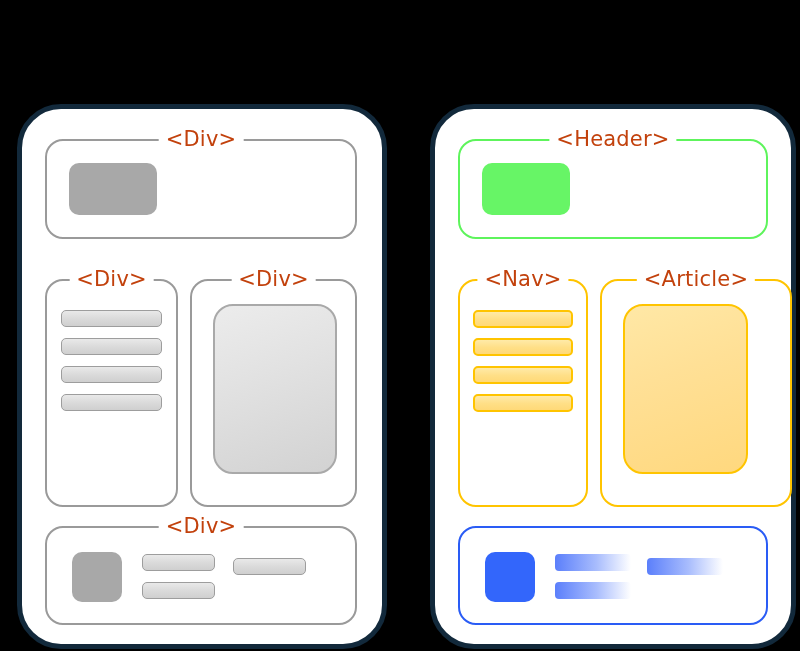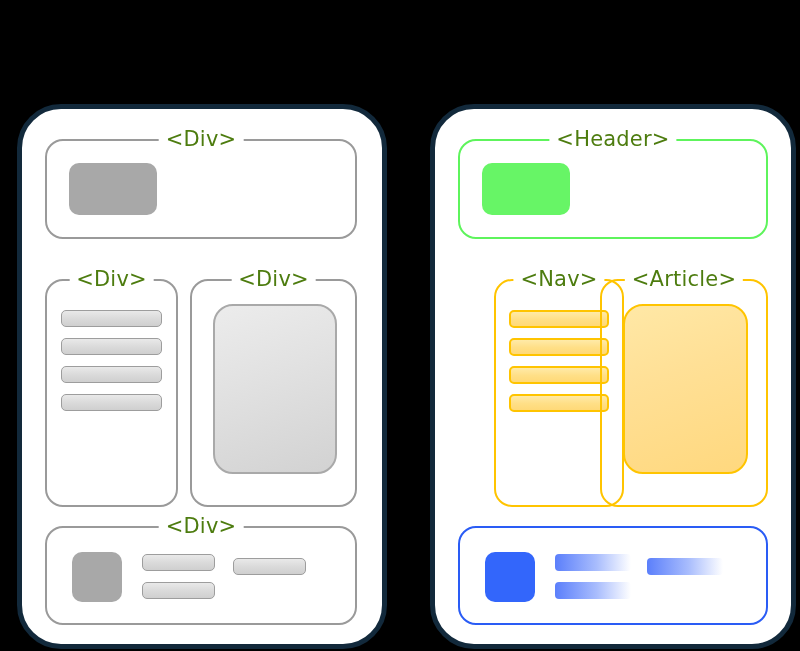--- a/index.html
+++ b/index.html
@@ -16,21 +16,21 @@
 
   
   .box{position:absolute;box-sizing:border-box;border-radius:18px;
        background:transparent;border:2.5px solid #9a9a9a;}
   .box.green {border-color:#5ef45c;padding-left:21px;}
   .box.yellow{border-color:#ffc400;}
   .box.blue  {border-color:#2a5cf5;}
 
   
   .legend{position:absolute;top:-13px;left:50%;transform:translateX(-50%);
-          background:#ffffff;padding:0 7px;color:#4d7c0f;white-space:nowrap;
+          background:#ffffff;padding:0 7px;color:#c2410c;white-space:nowrap;
           font-family:"DejaVu Sans","Liberation Sans",sans-serif;
           font-size:21px;line-height:22px;letter-spacing:.2px;}
 
   
   .blk{position:absolute;box-sizing:border-box;}
 
   
   .g-solid{background:#a8a8a8;border-radius:10px;}
   .g-bar{background:linear-gradient(180deg,#e9e9e9 0%,#dcdcdc 45%,#cfcfcf 100%);
          border:1.6px solid #9d9d9d;border-radius:5px;}
@@ -85,29 +85,29 @@
     </div>
   </div>
 
   <div class="phone right">
 
     <div class="box green" style="left:23px;top:30px;width:310px;height:100px;">
       <span class="legend">&lt;Header&gt;</span>
       <div class="blk gr-solid" style="left:22px;top:22px;width:88px;height:52px;"></div>
     </div>
 
-    <div class="box yellow" style="left:23px;top:170px;width:130px;height:228px;margin-left:36px;">
+    <div class="box yellow" style="left:23px;top:170px;width:130px;height:228px;">
       <span class="legend">&lt;Nav&gt;</span>
       <div class="blk y-bar" style="left:13px;top:29px;width:100px;height:18px;"></div>
       <div class="blk y-bar" style="left:13px;top:57px;width:100px;height:18px;"></div>
       <div class="blk y-bar" style="left:13px;top:85px;width:100px;height:18px;"></div>
       <div class="blk y-bar" style="left:13px;top:113px;width:100px;height:18px;"></div>
     </div>
 
-    <div class="box yellow" style="left:165px;top:170px;width:168px;height:228px;">
+    <div class="box yellow" style="left:165px;top:170px;width:192px;height:228px;">
       <span class="legend">&lt;Article&gt;</span>
       <div class="blk y-panel" style="left:21px;top:23px;width:125px;height:170px;"></div>
     </div>
 
     <div class="box blue" style="left:23px;top:417px;width:310px;height:99px;">
       <div class="blk b-solid" style="left:25px;top:24px;width:50px;height:50px;"></div>
       <div class="blk b-bar" style="left:95px;top:26px;width:76px;height:17px;"></div>
       <div class="blk b-bar" style="left:95px;top:54px;width:76px;height:17px;"></div>
       <div class="blk b-bar" style="left:187px;top:30px;width:76px;height:17px;"></div>
     </div>

